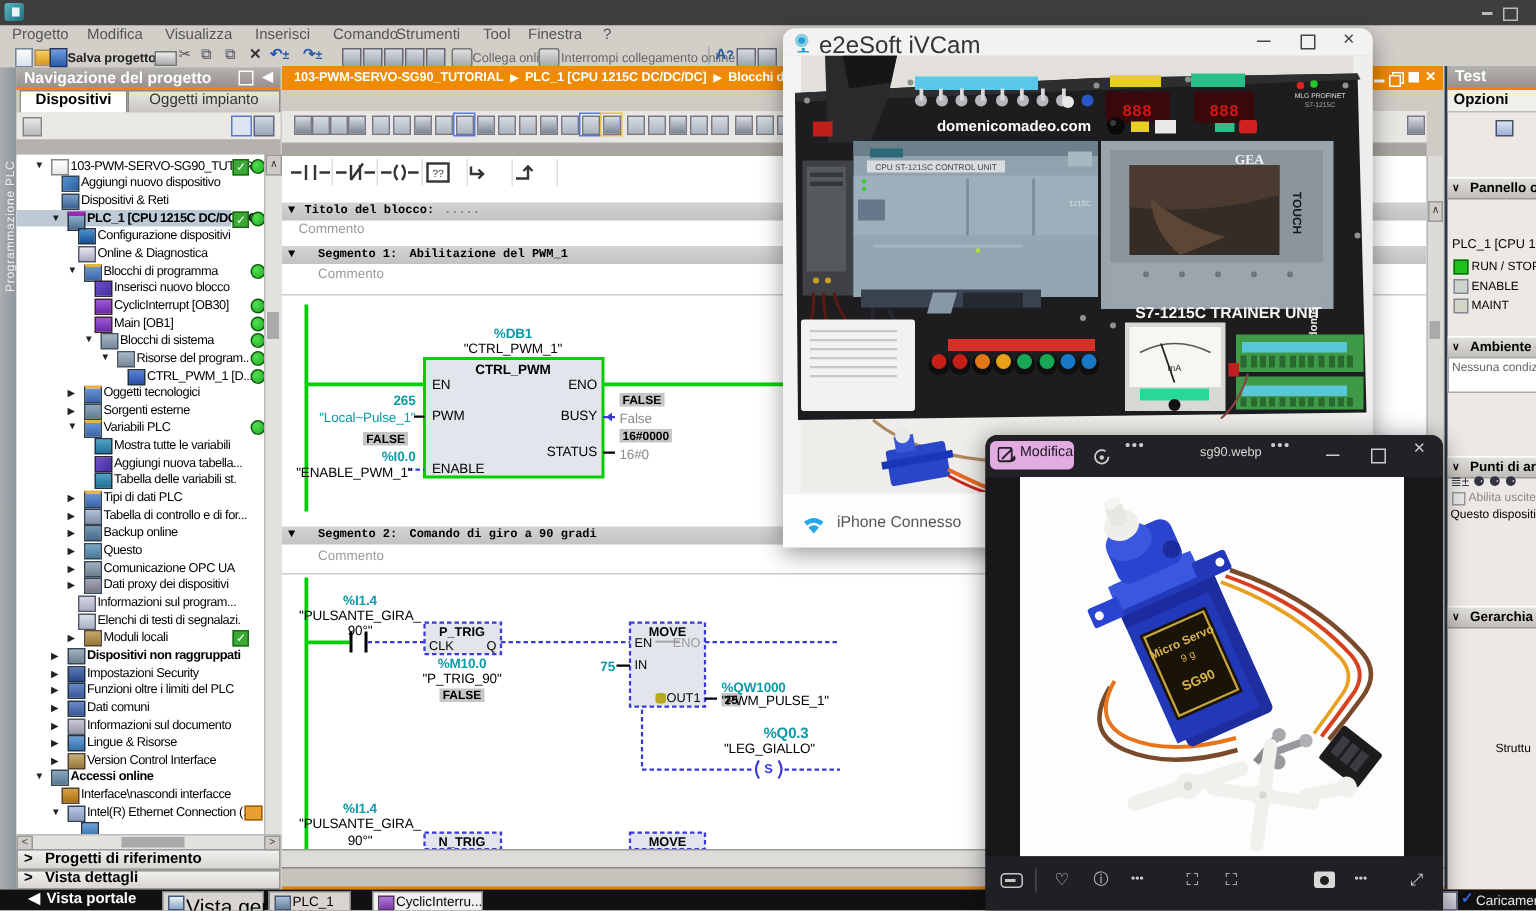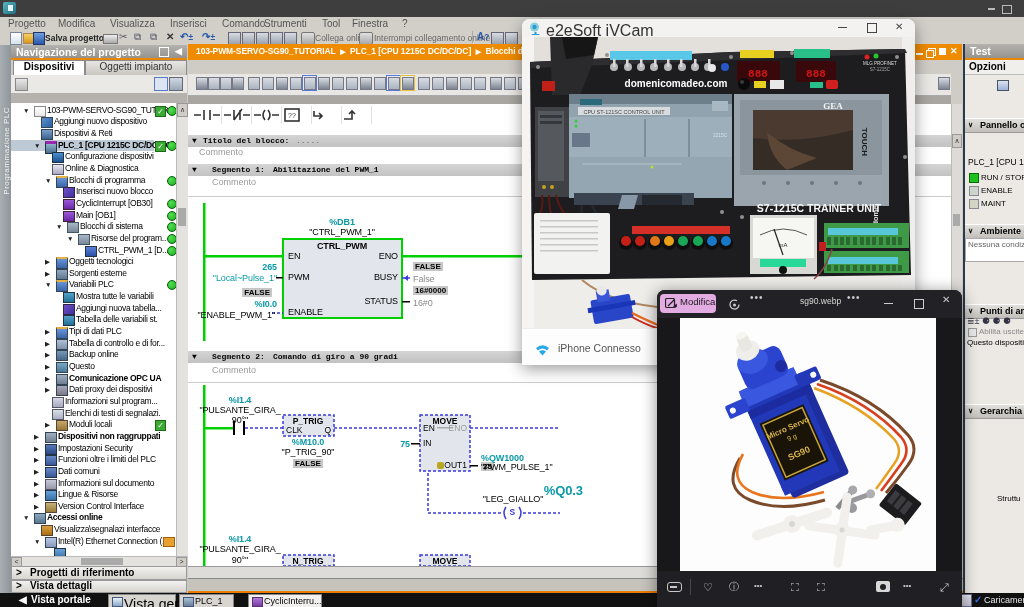--- a/index.html
+++ b/index.html
@@ -137,21 +137,21 @@
       <span class="abs" style="left:45px;top:235.7px;width:10px;height:9px;background:linear-gradient(#b0c0d8,#8090a8);border:1px solid #345;"></span>
       <span class="abs tx" style="left:58px;top:235.7px;font-weight:normal;">Tabella di controllo e di for...</span>
       <span class="abs" style="left:34px;top:248.3px;font-size:6.5px;color:#222;">▶</span>
       <span class="abs" style="left:45px;top:247.3px;width:10px;height:9px;background:linear-gradient(#7898b8,#486888);border:1px solid #345;"></span>
       <span class="abs tx" style="left:58px;top:247.3px;font-weight:normal;">Backup online</span>
       <span class="abs" style="left:34px;top:260.0px;font-size:6.5px;color:#222;">▶</span>
       <span class="abs" style="left:45px;top:259.0px;width:10px;height:9px;background:linear-gradient(#78a8c8,#487898);border:1px solid #345;"></span>
       <span class="abs tx" style="left:58px;top:259.0px;font-weight:normal;">Questo</span>
       <span class="abs" style="left:34px;top:271.6px;font-size:6.5px;color:#222;">▶</span>
       <span class="abs" style="left:45px;top:270.6px;width:10px;height:9px;background:linear-gradient(#a0b0c0,#707f90);border:1px solid #345;"></span>
-      <span class="abs tx" style="left:58px;top:270.6px;font-weight:bold;">Comunicazione OPC UA</span>
+      <span class="abs tx" style="left:58px;top:270.6px;font-weight:normal;">Comunicazione OPC UA</span>
       <span class="abs" style="left:34px;top:283.3px;font-size:6.5px;color:#222;">▶</span>
       <span class="abs" style="left:45px;top:282.3px;width:10px;height:9px;background:linear-gradient(#a8a8b8,#787888);border:1px solid #345;"></span>
       <span class="abs tx" style="left:58px;top:282.3px;font-weight:normal;">Dati proxy dei dispositivi</span>
       <span class="abs" style="left:41px;top:293.9px;width:10px;height:9px;background:linear-gradient(#d8d8e8,#a8a8c0);border:1px solid #556;"></span>
       <span class="abs tx" style="left:54px;top:293.9px;font-weight:normal;">Informazioni sul program...</span>
       <span class="abs" style="left:41px;top:305.6px;width:10px;height:9px;background:linear-gradient(#d8e0e8,#a8b0c0);border:1px solid #556;"></span>
       <span class="abs tx" style="left:54px;top:305.6px;font-weight:normal;">Elenchi di testi di segnalazi.</span>
       <span class="abs" style="left:34px;top:318.2px;font-size:6.5px;color:#222;">▶</span>
       <span class="abs" style="left:45px;top:317.2px;width:10px;height:9px;background:linear-gradient(#c8a868,#987838);border:1px solid #543;"></span>
       <span class="abs tx" style="left:58px;top:317.2px;font-weight:normal;">Moduli locali</span>
@@ -174,21 +174,21 @@
       <span class="abs" style="left:23px;top:388.1px;font-size:6.5px;color:#222;">▶</span>
       <span class="abs" style="left:34px;top:387.1px;width:10px;height:9px;background:linear-gradient(#68a0d8,#3870a8);border:1px solid #234;"></span>
       <span class="abs tx" style="left:47px;top:387.1px;font-weight:normal;">Lingue &amp; Risorse</span>
       <span class="abs" style="left:23px;top:399.8px;font-size:6.5px;color:#222;">▶</span>
       <span class="abs" style="left:34px;top:398.8px;width:10px;height:9px;background:linear-gradient(#c8b078,#987838);border:1px solid #543;"></span>
       <span class="abs tx" style="left:47px;top:398.8px;font-weight:normal;">Version Control Interface</span>
       <span class="abs" style="left:12px;top:411.4px;font-size:6.5px;color:#222;">▼</span>
       <span class="abs" style="left:23px;top:410.4px;width:10px;height:9px;background:linear-gradient(#88a8c0,#587890);border:1px solid #345;"></span>
       <span class="abs tx" style="left:36px;top:410.4px;font-weight:bold;">Accessi online</span>
       <span class="abs" style="left:30px;top:422.1px;width:10px;height:9px;background:linear-gradient(#d8a040,#a87010);border:1px solid #543;"></span>
-      <span class="abs tx" style="left:43px;top:422.1px;font-weight:normal;">Visualizza\segnalazi interfacce</span>
+      <span class="abs tx" style="left:43px;top:422.1px;font-weight:normal;">Interface\nascondi interfacce</span>
       <span class="abs" style="left:23px;top:434.8px;font-size:6.5px;color:#222;">▼</span>
       <span class="abs" style="left:34px;top:433.8px;width:10px;height:9px;background:linear-gradient(#b8c8e8,#8898b8);border:1px solid #345;"></span>
       <span class="abs tx" style="left:47px;top:433.8px;font-weight:normal;">Intel(R) Ethernet Connection (...</span>
       <span class="abs" style="left:43px;top:445.4px;width:10px;height:9px;background:linear-gradient(#68a0d8,#3870a8);border:1px solid #234;"></span>
       <span class="abs" style="left:152px;top:434.2px;width:10px;height:8px;background:#e8a030;border:1px solid #a06010;"></span>
     </div>
     <div class="abs" style="left:176px;top:103px;width:11px;height:453px;background:#e4e2df;border-left:1px solid #bbb;">
       <span class="abs" style="left:0px;top:0px;width:9px;height:12px;background:#cfccc6;border:1px solid #999;font-size:7px;text-align:center;color:#333;line-height:11px;">∧</span>
       <span class="abs" style="left:1px;top:105px;width:8px;height:18px;background:#aaa;"></span>
     </div>
@@ -344,21 +344,21 @@
       <span class="abs tx " style="left:187px;top:290.5px;width:140px;text-align:center;font-weight:bold;font-size:8.5px;">MOVE</span>
       <span class="abs tx " style="left:235px;top:297.5px;font-size:8.5px;">EN</span>
       <span class="abs tx " style="left:159px;top:297.5px;width:120px;text-align:right;font-size:8.5px;color:#999;">ENO</span>
       <span class="abs tx " style="left:102px;top:312.5px;width:120px;text-align:right;font-weight:bold;font-size:9px;letter-spacing:-0.1px;color:#0a9aa8;">75</span>
       <span class="abs tx " style="left:235px;top:312.5px;font-size:8.5px;">IN</span>
       <span class="abs tx " style="left:159px;top:335px;width:120px;text-align:right;font-size:8.5px;">OUT1</span>
       <span class="abs" style="left:249px;top:336px;width:7px;height:7px;background:#b8a820;border-radius:2px;"></span>
       <span class="abs tx " style="left:293px;top:314.5px;margin-top:21px;"><span class="grayval" style="font-size:8px;font-weight:bold;">25</span></span>
       <span class="abs tx " style="left:293px;top:326.5px;font-weight:bold;font-size:9px;letter-spacing:-0.1px;color:#0a9aa8;">%QW1000</span>
       <span class="abs tx " style="left:293px;top:335.5px;font-size:9px;letter-spacing:-0.1px;">"PWM_PULSE_1"</span>
-      <span class="abs tx " style="left:255px;top:358px;width:140px;text-align:right;font-weight:bold;font-size:13px;letter-spacing:-0.1px;color:#0a9aa8;">%Q0.3</span>
+      <span class="abs tx " style="left:266px;top:358px;width:140px;text-align:center;font-weight:bold;font-size:10px;letter-spacing:-0.1px;color:#0a9aa8;">%Q0.3</span>
       <span class="abs tx " style="left:255px;top:368px;width:140px;text-align:center;font-size:9px;letter-spacing:-0.1px;">"LEG_GIALLO"</span>
       <span class="abs tx" style="left:321.5px;top:382px;font-size:8.5px;color:#3a3ad8;font-weight:bold;">S</span>
       <span class="abs tx " style="left:-18px;top:408px;width:140px;text-align:center;font-weight:bold;font-size:9px;letter-spacing:-0.1px;color:#0a9aa8;">%I1.4</span>
       <span class="abs tx " style="left:-18px;top:418px;width:140px;text-align:center;font-size:9px;letter-spacing:-0.1px;">"PULSANTE_GIRA_</span>
       <span class="abs tx " style="left:-18px;top:428.5px;width:140px;text-align:center;font-size:9px;letter-spacing:-0.1px;">90°"</span>
       <span class="abs tx " style="left:50px;top:430.5px;width:140px;text-align:center;font-weight:bold;font-size:8.5px;">N_TRIG</span>
       <span class="abs tx " style="left:187px;top:430.5px;width:140px;text-align:center;font-weight:bold;font-size:8.5px;">MOVE</span>
     </div>
     <div class="abs" style="left:951px;top:104px;width:10px;height:462px;background:#dddbd8;border-left:1px solid #bbb;">
       <span class="abs" style="left:0px;top:30px;width:8px;height:12px;background:#cfccc6;border:1px solid #999;font-size:7px;text-align:center;color:#333;line-height:11px;">∧</span>

